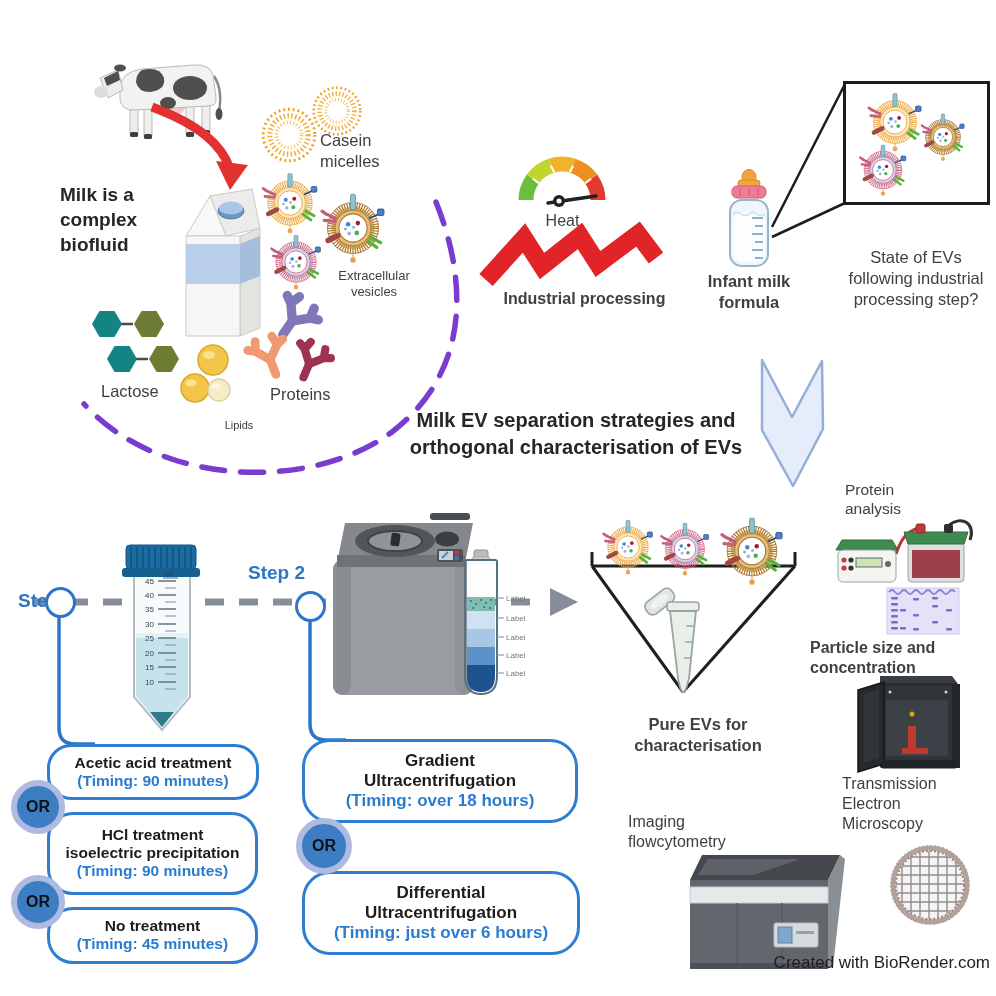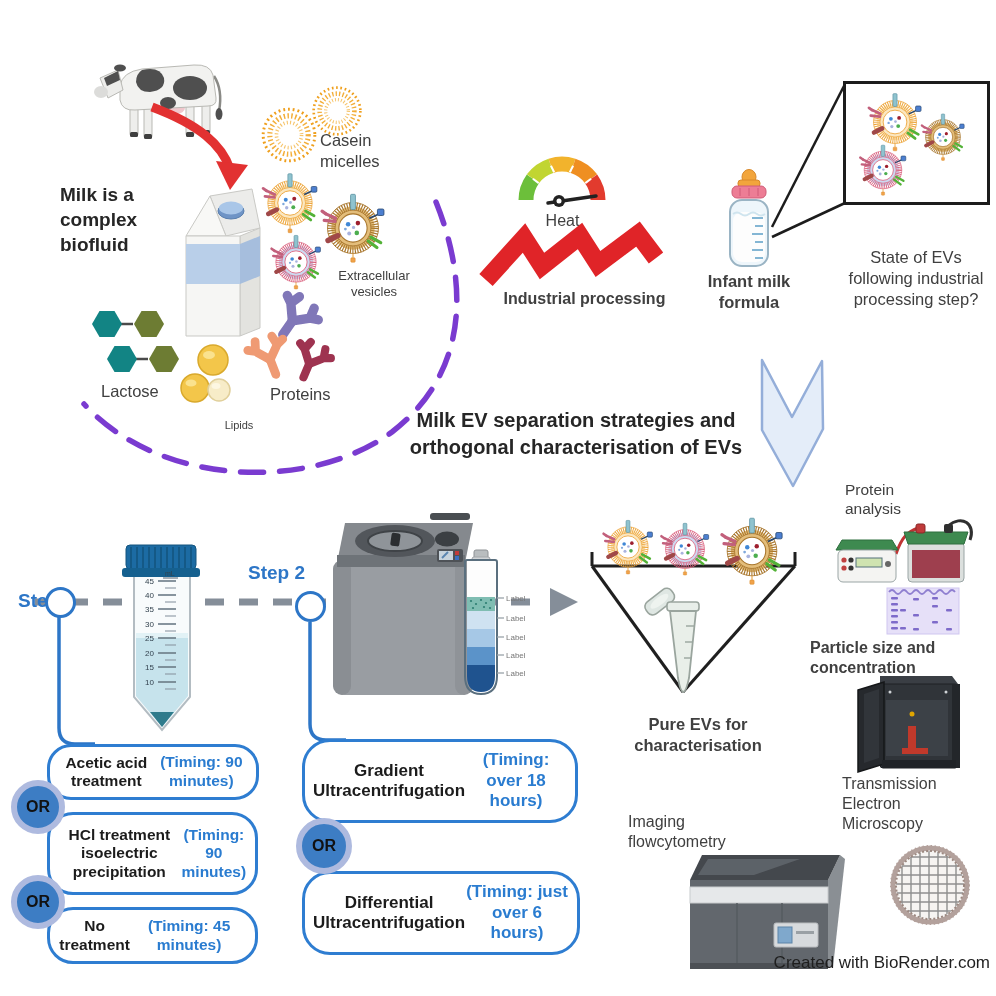--- a/index.html
+++ b/index.html
@@ -10,21 +10,21 @@
   body{font-family:"Liberation Sans",sans-serif;background:#fff;}
   .stage{position:relative;width:996px;height:996px;background:#ffffff;overflow:hidden;color:#262626;}
   .abs{position:absolute;}
   .lbl{font-size:16px;line-height:1.25;color:#404040;}
   .ctr{text-align:center;}
   .bold{font-weight:700;}
   .h-milk{font-size:19px;font-weight:700;line-height:1.32;color:#262626;}
   .heading{font-size:20px;font-weight:700;line-height:1.35;color:#262626;text-align:center;}
   .steplbl{font-size:19px;font-weight:700;color:var(--accent-blue);}
   .opt-box{position:absolute;border:3px solid var(--box-border);border-radius:26px;background:#fff;text-align:center;
-           display:flex;justify-content:center;align-items:center;padding:4px 8px;}
+           display:flex;flex-direction:column;justify-content:center;align-items:center;padding:4px 8px;}
   .opt-name{font-size:15.5px;font-weight:700;color:#1c1c1c;line-height:1.18;}
   .opt-timing{font-size:15.5px;font-weight:700;color:var(--timing-blue);line-height:1.2;}
   .opt-box.big .opt-name,.opt-box.big .opt-timing{font-size:17px;}
   .or-circle{position:absolute;width:54px;height:54px;border-radius:50%;background:var(--or-fill);
              border:6px solid var(--or-ring);display:flex;align-items:center;justify-content:center;
              font-size:16px;font-weight:700;color:#111;}
   .node-circle{position:absolute;width:31px;height:31px;border-radius:50%;background:#fff;border:3.5px solid var(--accent-blue);}
   .state-box{position:absolute;border:3px solid #1c1c1c;background:#fff;}
   .footer{font-size:17px;color:#1f1f1f;text-align:right;}
   svg{display:block;overflow:visible;}

